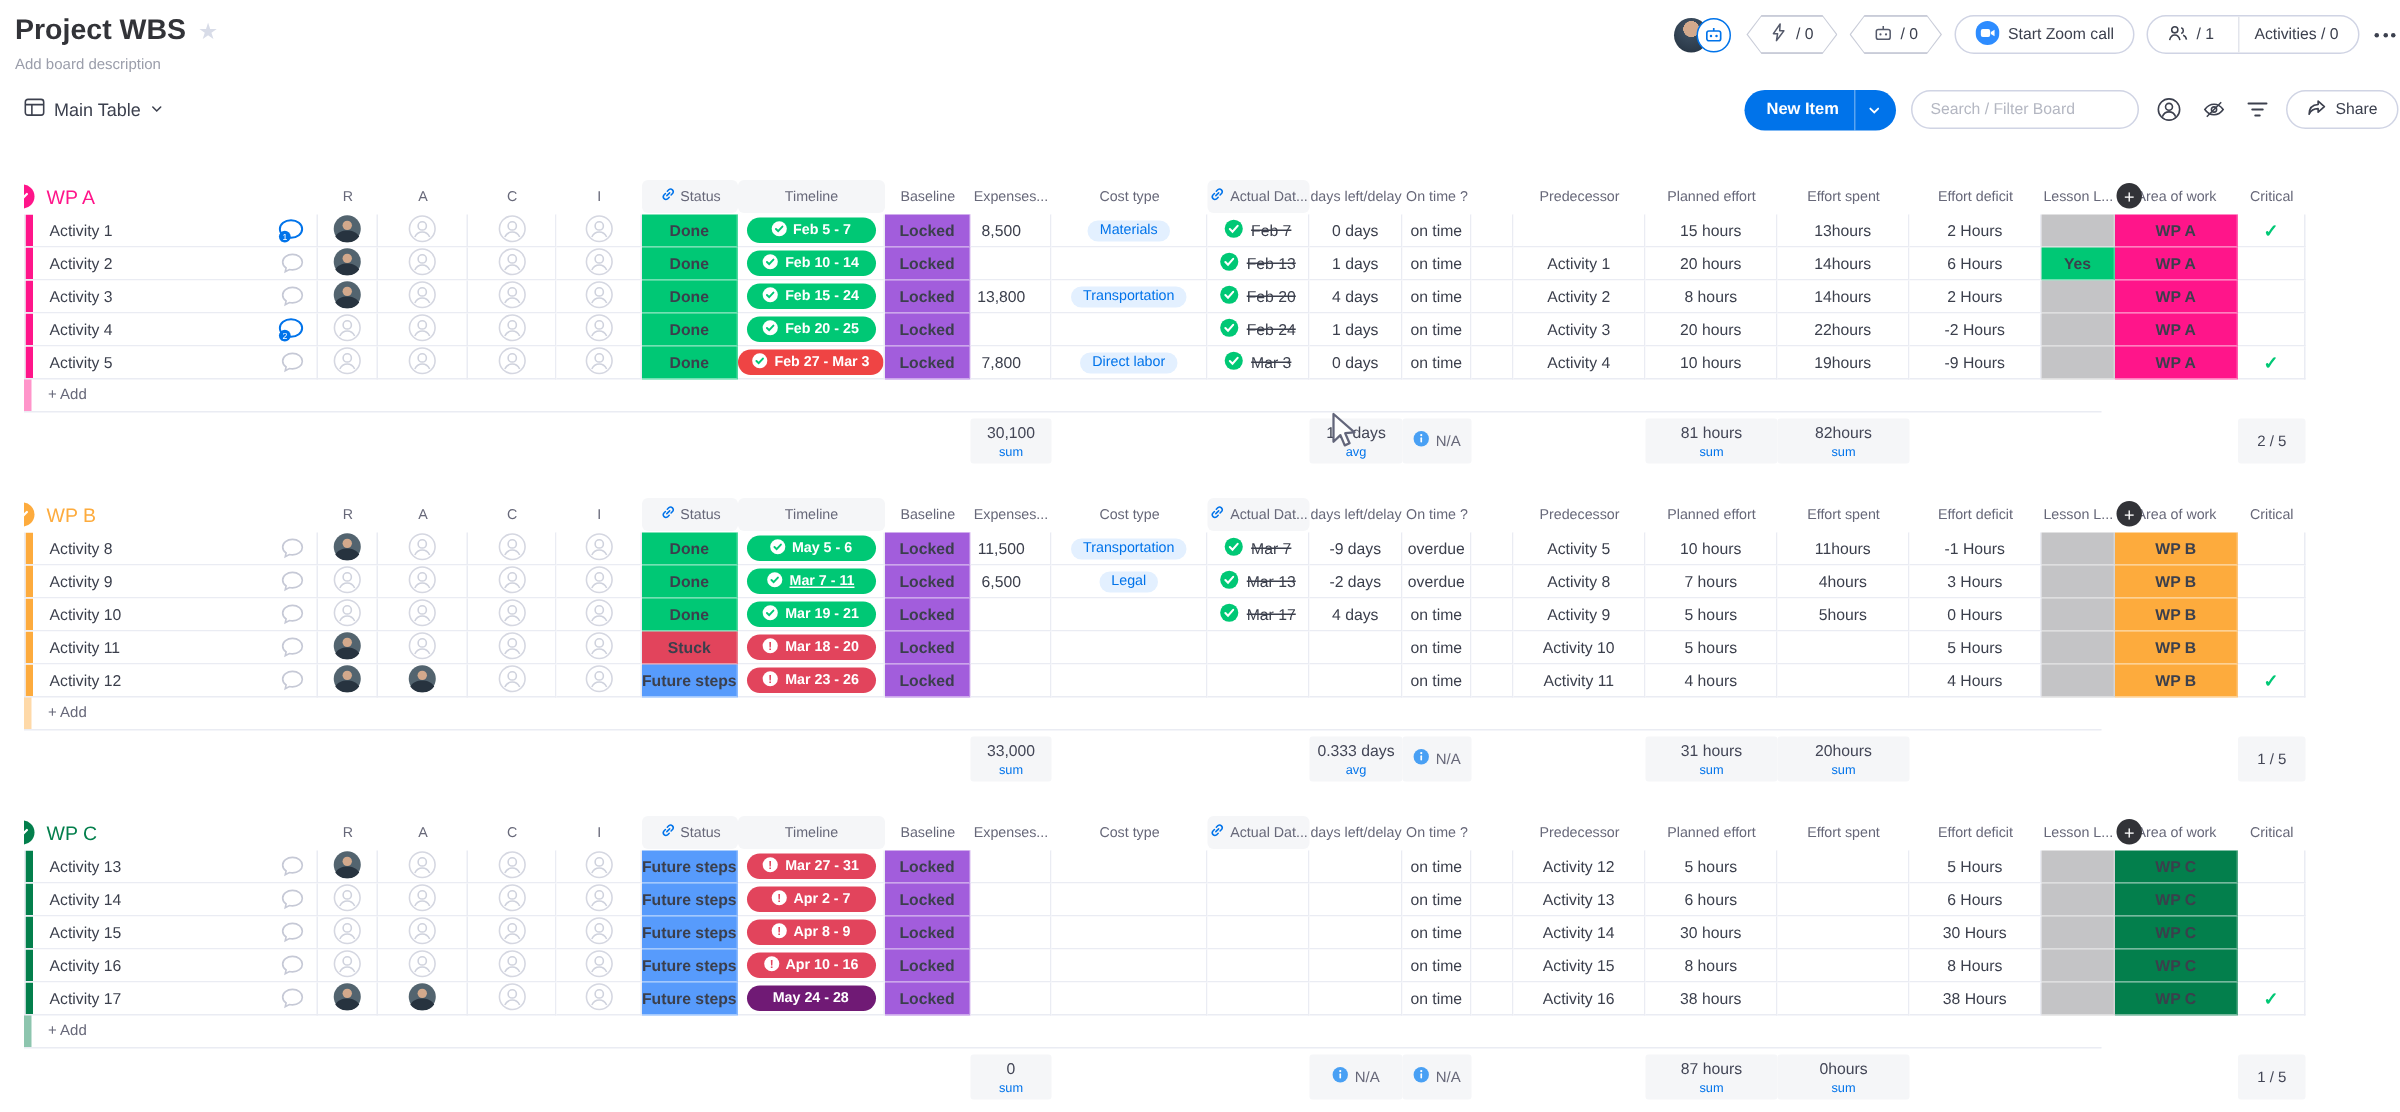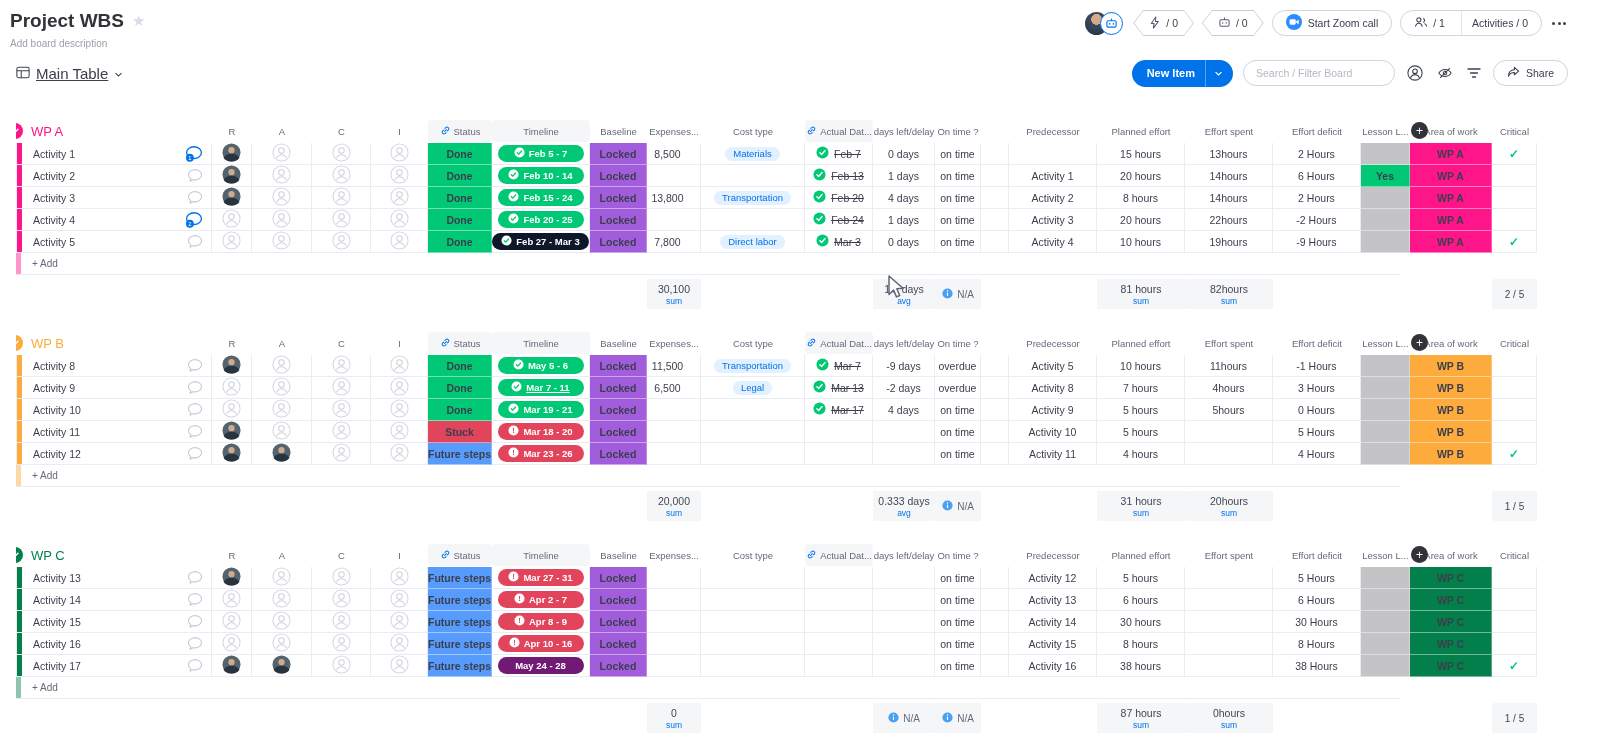--- a/index.html
+++ b/index.html
@@ -1,20 +1,20 @@
 <!DOCTYPE html>
 <html><head>
 <meta charset="utf-8">
 <style>
   * { box-sizing: border-box; margin: 0; padding: 0; }
   html,body { width:1600px; height:741px; overflow:hidden; background:#fff;
     font-family:"Liberation Sans", sans-serif; color:#323338; }
 
   
-  .chrome { padding:10px 32px 0 10px; }
+  .chrome { padding:10px 1px 0 10px; }
   .row1 { display:flex; justify-content:space-between; align-items:flex-start; }
   .title-line { display:flex; align-items:center; gap:8px; }
   .board-title { font-size:19px; font-weight:700; color:#323338; }
   .star { color:#d8dce8; font-size:15px; }
   .board-desc { font-size:10px; color:#9b9eab; margin-top:6px; }
   .actions { display:flex; align-items:center; gap:8px; }
   .avstack { display:flex; align-items:center; margin-right:2px; }
   .av-photo { width:23px; height:23px; border-radius:50%;
     background: radial-gradient(circle at 50% 32%, #d3a98c 0 27%, #3a4b5d 28%, #23303e 100%); }
   .av-bot { width:23px; height:23px; border-radius:50%; background:#fff; border:1.6px solid #0073ea;
@@ -26,21 +26,21 @@
     font-size:10.5px; color:#3c404e; }
   .pill { height:26px; border:1px solid #d0d4e4; border-radius:14px; display:flex; align-items:center;
     gap:6px; padding:0 13px; font-size:10.5px; color:#3c404e; background:#fff; }
   .pill.seg { padding:0; }
   .seg-a { display:flex; align-items:center; gap:5px; padding:0 10px 0 13px; height:100%; }
   .seg-b { display:flex; align-items:center; padding:0 13px 0 10px; height:100%; border-left:1px solid #e3e5ec; }
   .dots { display:flex; gap:2.5px; padding:6px 2px; cursor:pointer; }
   .dots i { width:3px; height:3px; border-radius:50%; background:#3c404e; }
 
   .row2 { display:flex; justify-content:space-between; align-items:center; margin-top:10px; height:28px; }
-  .viewtab { display:flex; align-items:center; gap:6px; font-size:15px; color:#3c404e; padding:4px 6px;text-decoration:underline; }
+  .viewtab { display:flex; align-items:center; gap:6px; font-size:12px; color:#3c404e; padding:4px 6px; }
   .controls { display:flex; align-items:center; gap:10px; }
   .newitem { display:flex; align-items:center; background:#0073ea; border-radius:15px; height:27px;
     color:#fff; border:none; overflow:hidden; }
   .newitem .lbl { font-size:11px; font-weight:700; padding:0 10px 0 15px; }
   .newitem .chev { padding:0 10px 0 8px; border-left:1px solid rgba(255,255,255,.35); height:100%;
     display:flex; align-items:center; }
   .search { width:152px; height:26px; border:1px solid #d0d4e4; border-radius:14px; padding:0 12px;
     font-size:10.5px; color:#3c404e; outline:none; font-family:"Liberation Sans",sans-serif; }
   .search::placeholder { color:#b4b7c2; }
   .icon-btn { background:none; border:none; display:flex; align-items:center; padding:2px; cursor:pointer; }
@@ -602,21 +602,21 @@
         </div>
         <div class="cell raci">
           <span><svg width="19" height="19" viewBox="0 0 20 20">
               <circle cx="10" cy="10" r="9" fill="none" stroke="#d5d7e1" stroke-width="1.1"></circle>
               <circle cx="10" cy="8" r="2.9" fill="none" stroke="#cfd2dd" stroke-width="1.1"></circle>
               <path d="M4.8 15.8c1.2-2.5 3-3.5 5.2-3.5s4 1 5.2 3.5" fill="none" stroke="#cfd2dd" stroke-width="1.1"></path>
             </svg></span>
         </div>
         <div class="cell fill" style="background: rgb(0, 200, 117);">Done</div>
         <div class="cell">
-          <span class="tlpill" style="background: #0f172a;">
+          <span class="tlpill" style="background: #ef4444;">
             <span><svg width="11" height="11" viewBox="0 0 12 12">
                 <circle cx="6" cy="6" r="5.5" fill="#fff"></circle>
                 <path d="M3.6 6.2l1.6 1.6 3.1-3.4" stroke="#00c875" stroke-width="1.4" fill="none" stroke-linecap="round"></path>
               </svg></span>
             <span>Feb 27 - Mar 3</span>
           </span>
         </div>
         <div class="cell fill" style="background: rgb(162, 93, 220);">Locked</div>
         <div class="cell c-num">7,800</div>
         <div class="cell">
@@ -1102,21 +1102,21 @@
       <div class="grid sumrow">
         <div class="cell"></div>
         <div class="cell"></div>
         <div class="cell"></div>
         <div class="cell"></div>
         <div class="cell"></div>
         <div class="cell"></div>
         <div class="cell"></div>
         <div class="cell"></div>
         <div class="cell has">
-          <span class="sv">20,000</span>
+          <span class="sv">33,000</span>
           <span class="ss">sum</span>
         </div>
         <div class="cell"></div>
         <div class="cell"></div>
         <div class="cell has">
           <span class="sv">0.333 days</span>
           <span class="ss">avg</span>
         </div>
         <div class="cell has">
           <span class="sna"><span><svg width="11" height="11" viewBox="0 0 14 14">

